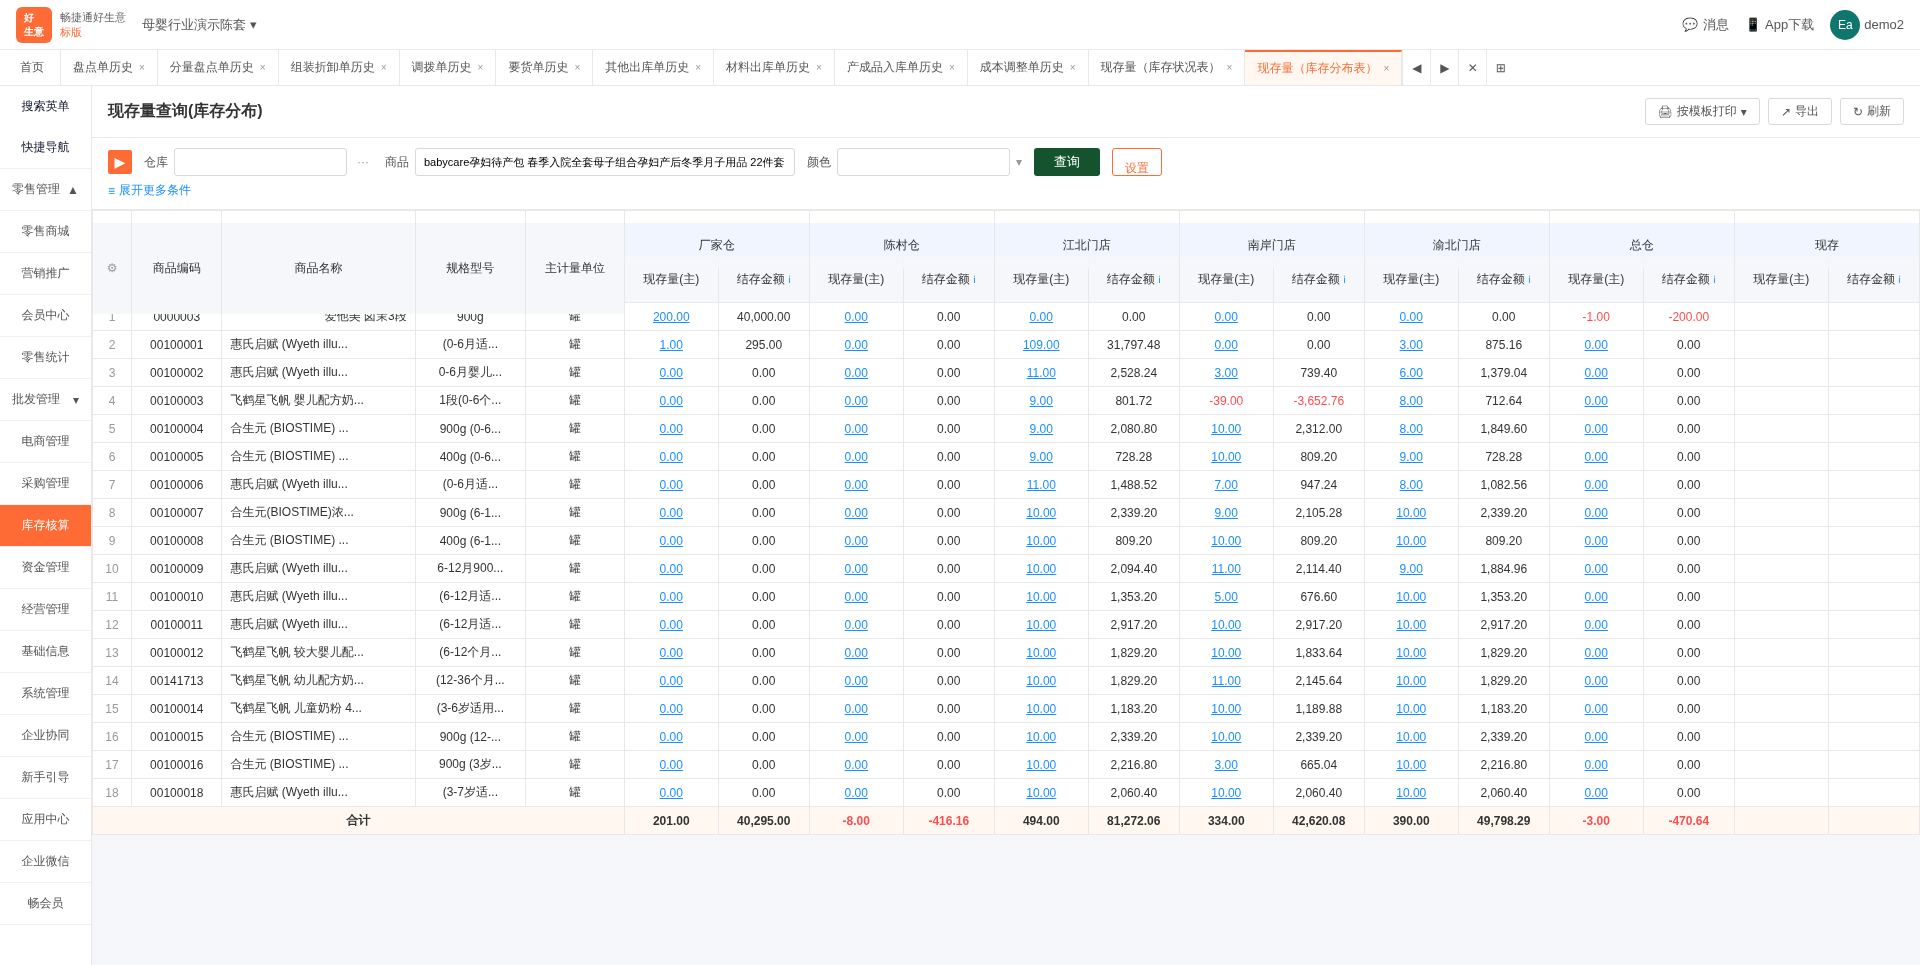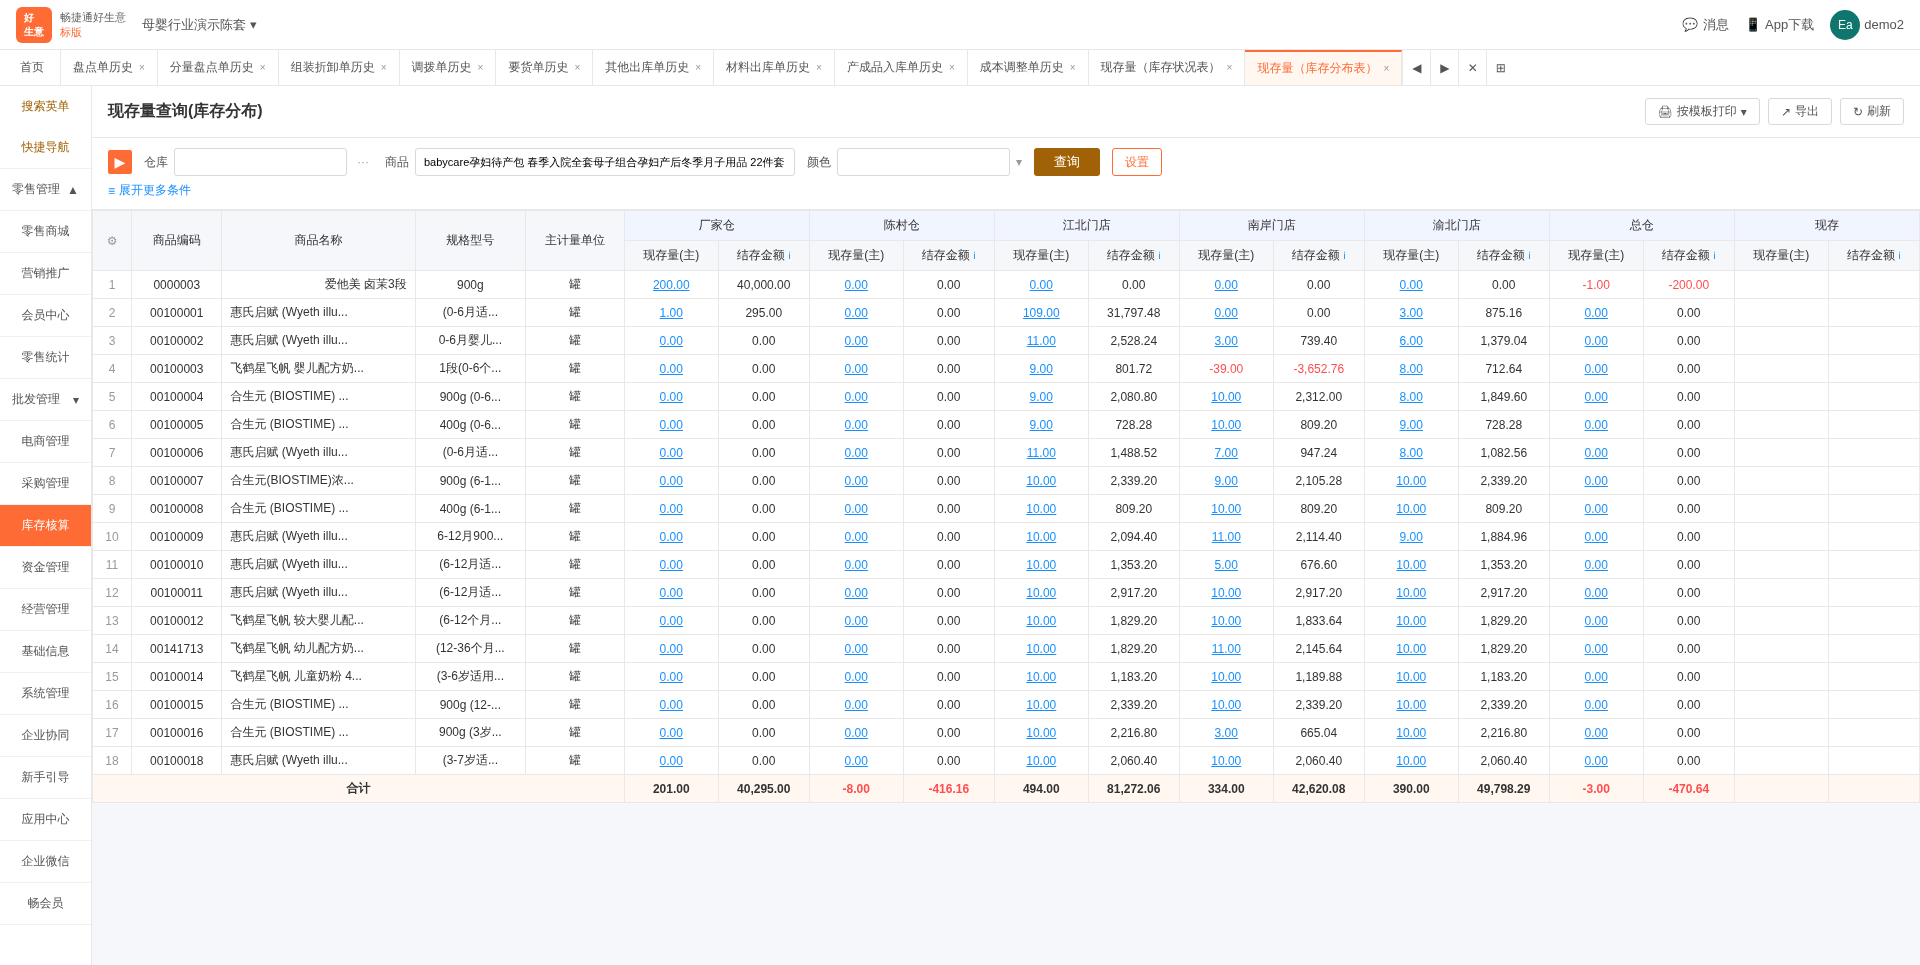--- a/index.html
+++ b/index.html
@@ -23,47 +23,47 @@
     .tab-nav-btn { width: 28px; height: 36px; display: flex; align-items: center; justify-content: center; cursor: pointer; color: #555; border-left: 1px solid #e8e8e8; }
     
     
     .main-layout { display: flex; height: calc(965px - 86px); }
     
     
     .sidebar { width: 92px; background: #fff; border-right: 1px solid #e8e8e8; overflow-y: auto; flex-shrink: 0; }
     .sidebar-item { padding: 12px 8px; text-align: center; cursor: pointer; color: #555; font-size: 12px; border-bottom: 1px solid #f0f0f0; }
     .sidebar-item.active { background: #ff6b35; color: white; }
     .sidebar-item.has-arrow { display: flex; align-items: center; justify-content: space-between; padding: 12px 12px; }
-    .sidebar-search { padding: 12px 8px; text-align: center; cursor: pointer; color: #a16207; font-size: 12px; }
+    .sidebar-search { padding: 12px 8px; text-align: center; cursor: pointer; color: #0f172a; font-size: 12px; }
     
     
     .content-area { flex: 1; overflow: hidden; display: flex; flex-direction: column; background: #f5f7fa; }
     
     
     .page-header { background: #fff; padding: 12px 16px 0; border-bottom: 1px solid #e8e8e8; display: flex; align-items: center; justify-content: space-between; }
     .page-title { font-size: 16px; font-weight: bold; color: #333; padding-bottom: 12px; }
     .page-actions { display: flex; gap: 8px; padding-bottom: 12px; }
     .btn-action { padding: 4px 12px; border: 1px solid #d9d9d9; border-radius: 3px; background: #fff; cursor: pointer; font-size: 12px; color: #555; display: flex; align-items: center; gap: 4px; }
     
     
     .filter-area { background: #fff; padding: 10px 16px; border-bottom: 1px solid #e8e8e8; }
     .filter-row { display: flex; align-items: center; gap: 12px; flex-wrap: wrap; }
     .filter-item { display: flex; align-items: center; gap: 6px; }
     .filter-label { color: #555; white-space: nowrap; font-size: 12px; }
     .filter-input { border: 1px solid #d9d9d9; border-radius: 3px; padding: 4px 8px; font-size: 12px; height: 28px; min-width: 80px; }
     .filter-input-medium { min-width: 160px; }
     .filter-expand { display: flex; align-items: center; gap: 4px; color: #1890ff; cursor: pointer; font-size: 12px; margin-top: 4px; }
-    .btn-query { background: #a16207; color: white; border: none; padding: 4px 20px; border-radius: 3px; cursor: pointer; font-size: 13px; height: 28px; }
-    .btn-setting { background: #fff; color: #ff6b35; border: 1px solid #ff6b35; padding: 4px 12px; border-radius: 3px; cursor: pointer; font-size: 12px; height: 28px; }
+    .btn-query { background: #14532d; color: white; border: none; padding: 4px 20px; border-radius: 3px; cursor: pointer; font-size: 13px; height: 28px; }
+    .btn-setting { background: #fff; color: #ff6b35; border: 1px solid #ff6b35; padding: 11px 12px; border-radius: 3px; cursor: pointer; font-size: 12px; height: 28px; }
     .ellipsis-btn { color: #999; cursor: pointer; padding: 4px; }
     
     
     .table-container { flex: 1; overflow: auto; padding: 0; }
     table { width: 100%; border-collapse: collapse; background: #fff; font-size: 12px; }
-    thead tr th { background: #f5f7fa; border: 1px solid #e8e8e8; padding: 6px 8px; text-align: center; white-space: nowrap; font-weight: normal; color: #333; position: sticky; top: 0; z-index: 10; }
+    thead tr th { background: #f5f7fa; border: 1px solid #e8e8e8; padding: 14px 8px; text-align: center; white-space: nowrap; font-weight: normal; color: #333; position: sticky; top: 12px; z-index: 10; }
     thead tr th.group-header { background: #f0f5ff; }
     tbody tr td { border: 1px solid #e8e8e8; padding: 5px 8px; text-align: center; white-space: nowrap; }
     tbody tr.summary-row td { background: #fff7f0; font-weight: bold; }
     .num-link { color: #1890ff; text-decoration: underline; cursor: pointer; }
     .num-negative { color: #ff4d4f; }
     .settings-icon { color: #999; cursor: pointer; }
     .row-num { color: #999; }
     
     
     ::-webkit-scrollbar { width: 6px; height: 6px; }

